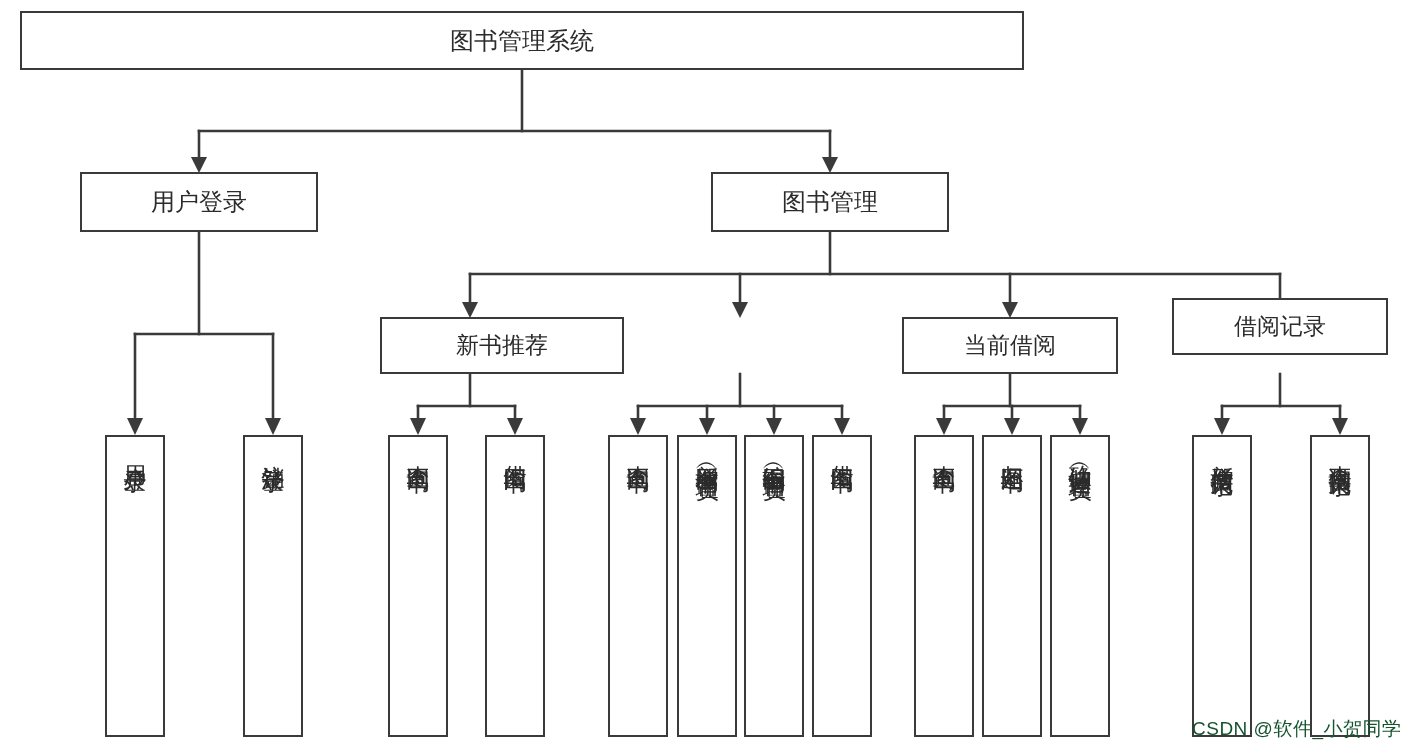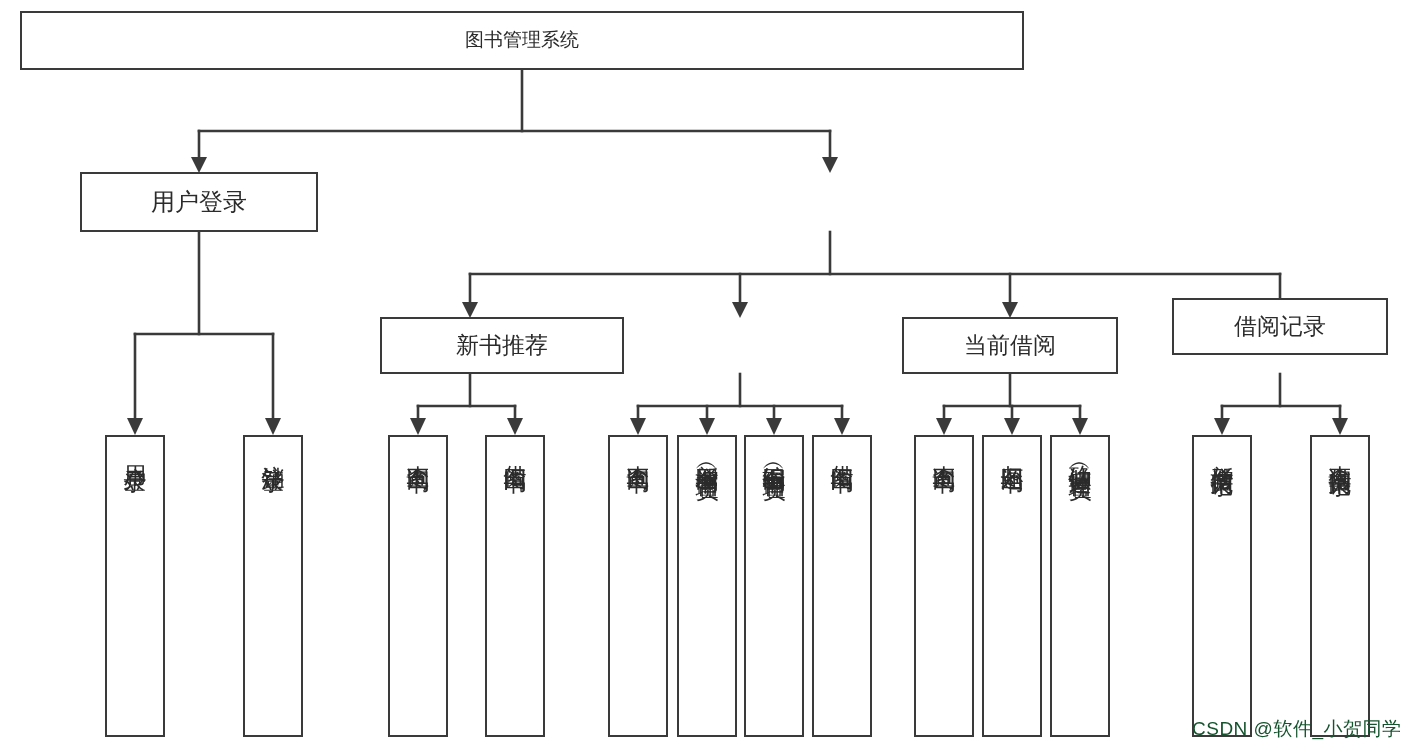--- a/index.html
+++ b/index.html
@@ -36,21 +36,21 @@
     color: #2b2b2b;
     overflow: hidden;
   }
   .node-label {
     display: block;
     text-align: center;
     white-space: pre-line;
     line-height: 1.08;
   }
   
-  .lvl0 { font-size: 19px; }
+  .lvl0 { font-size: 24px; }
   
   .lvl1 { font-size: 24px; }
   
   .lvl2 { font-size: 23px; }
   
   .leaf {
     align-items: flex-start;
     justify-content: center;
     padding-top: 10px;
   }
@@ -155,20 +155,23 @@
     </g>
   </svg>
 
   <div class="node lvl0" style="left:20px; top:11px; width:1004px; height:59px;">
     <span class="node-label">图书管理系统</span>
   </div>
 
   <div class="node lvl1" style="left:80px; top:172px; width:238px; height:60px;">
     <span class="node-label">用户登录</span>
   </div>
+  <div class="node lvl1" style="left:711px; top:172px; width:238px; height:60px;">
+    <span class="node-label">图书管理</span>
+  </div>
 
   <div class="node lvl2" style="left:380px; top:317px; width:244px; height:57px;">
     <span class="node-label">新书推荐</span>
   </div>
   <div class="node lvl2" style="left:902px; top:317px; width:216px; height:57px;">
     <span class="node-label">当前借阅</span>
   </div>
   <div class="node lvl2" style="left:1172px; top:298px; width:216px; height:57px;">
     <span class="node-label">借阅记录</span>
   </div>

